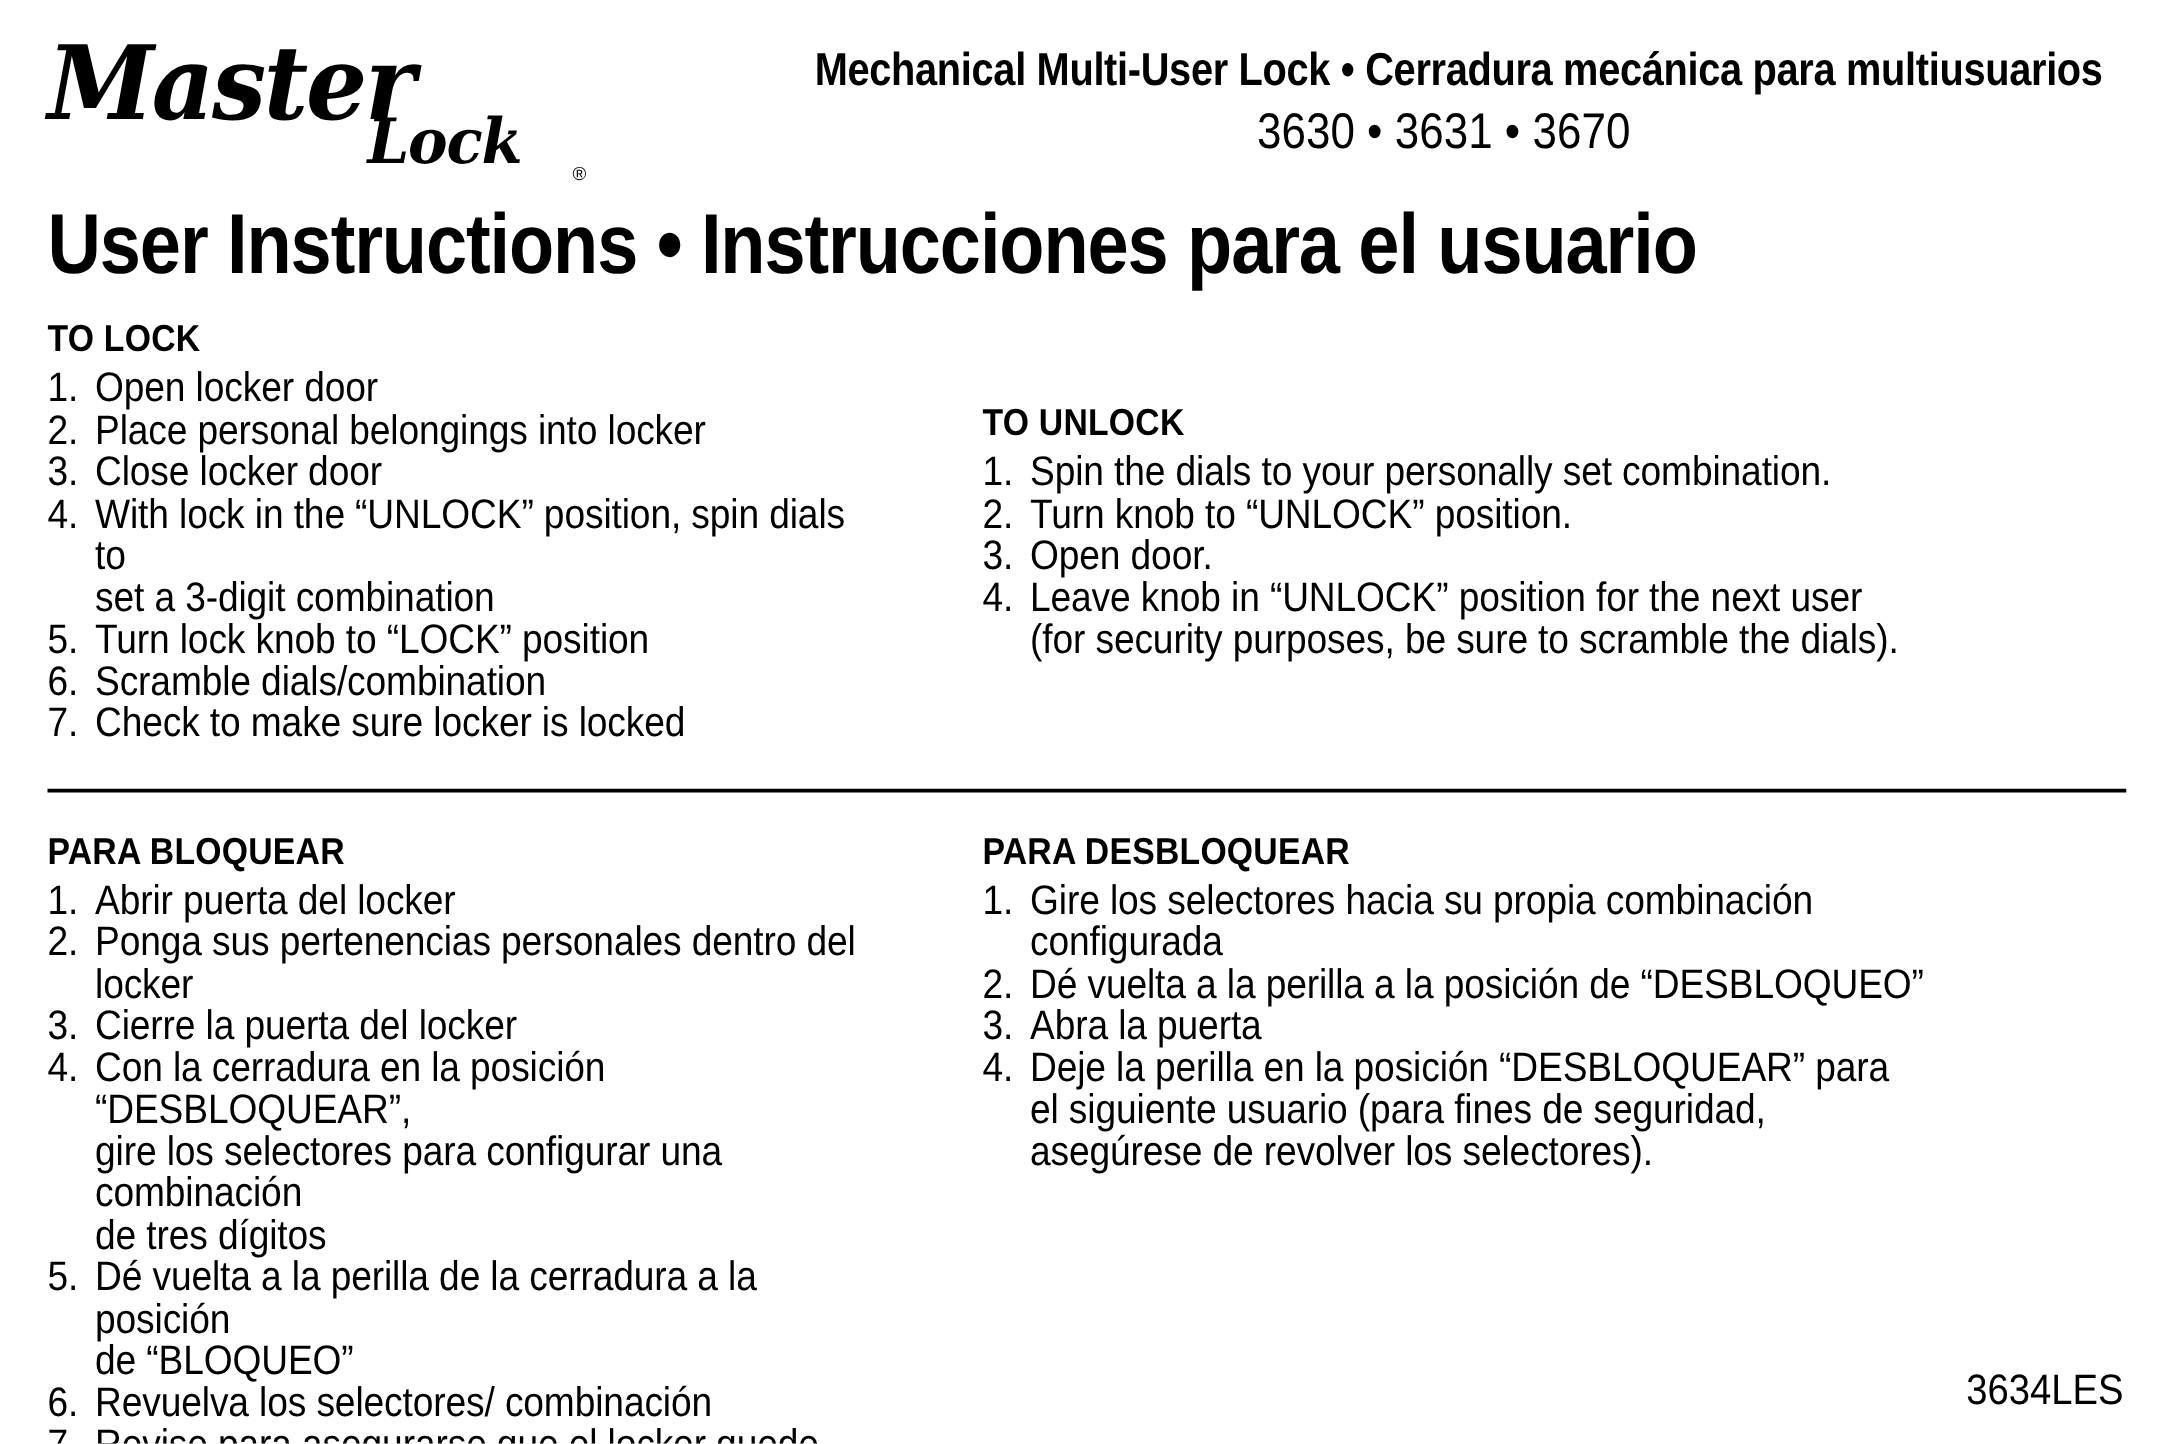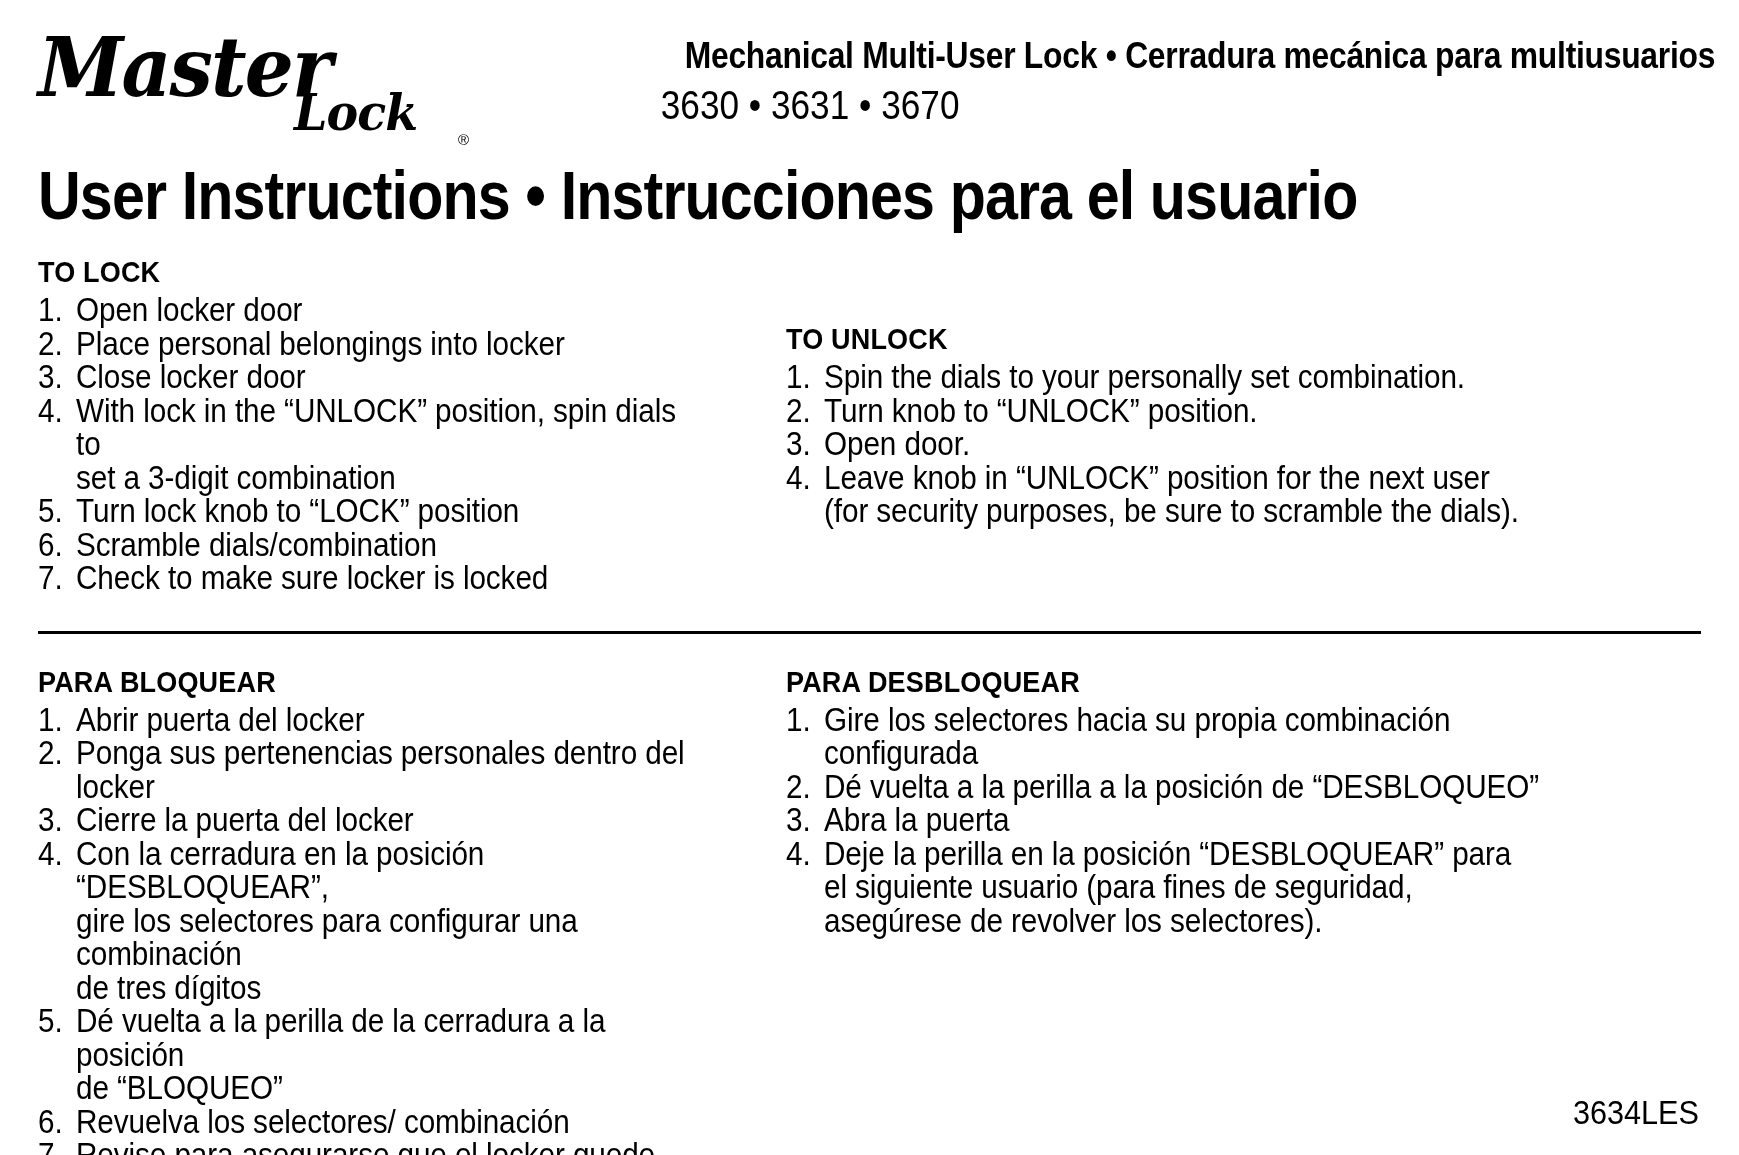--- a/index.html
+++ b/index.html
@@ -70,23 +70,23 @@
     position: absolute;
     left: 420px;
     top: 106px;
     font-family: "Liberation Sans", sans-serif;
     font-size: 15px;
     line-height: 15px;
   }
 
   .header-right {
     position: absolute;
-    right: 24px;
+    right: 57px;
     top: 34px;
-    text-align: left;
+    text-align: center;
   }
   .product-line {
     font-family: "Liberation Sans Narrow", "Liberation Sans", sans-serif;
     font-weight: bold;
     font-size: 37px;
     line-height: 44px;
     letter-spacing: -0.3px;
     transform: scaleX(0.86);
     transform-origin: right top;
     white-space: nowrap;

